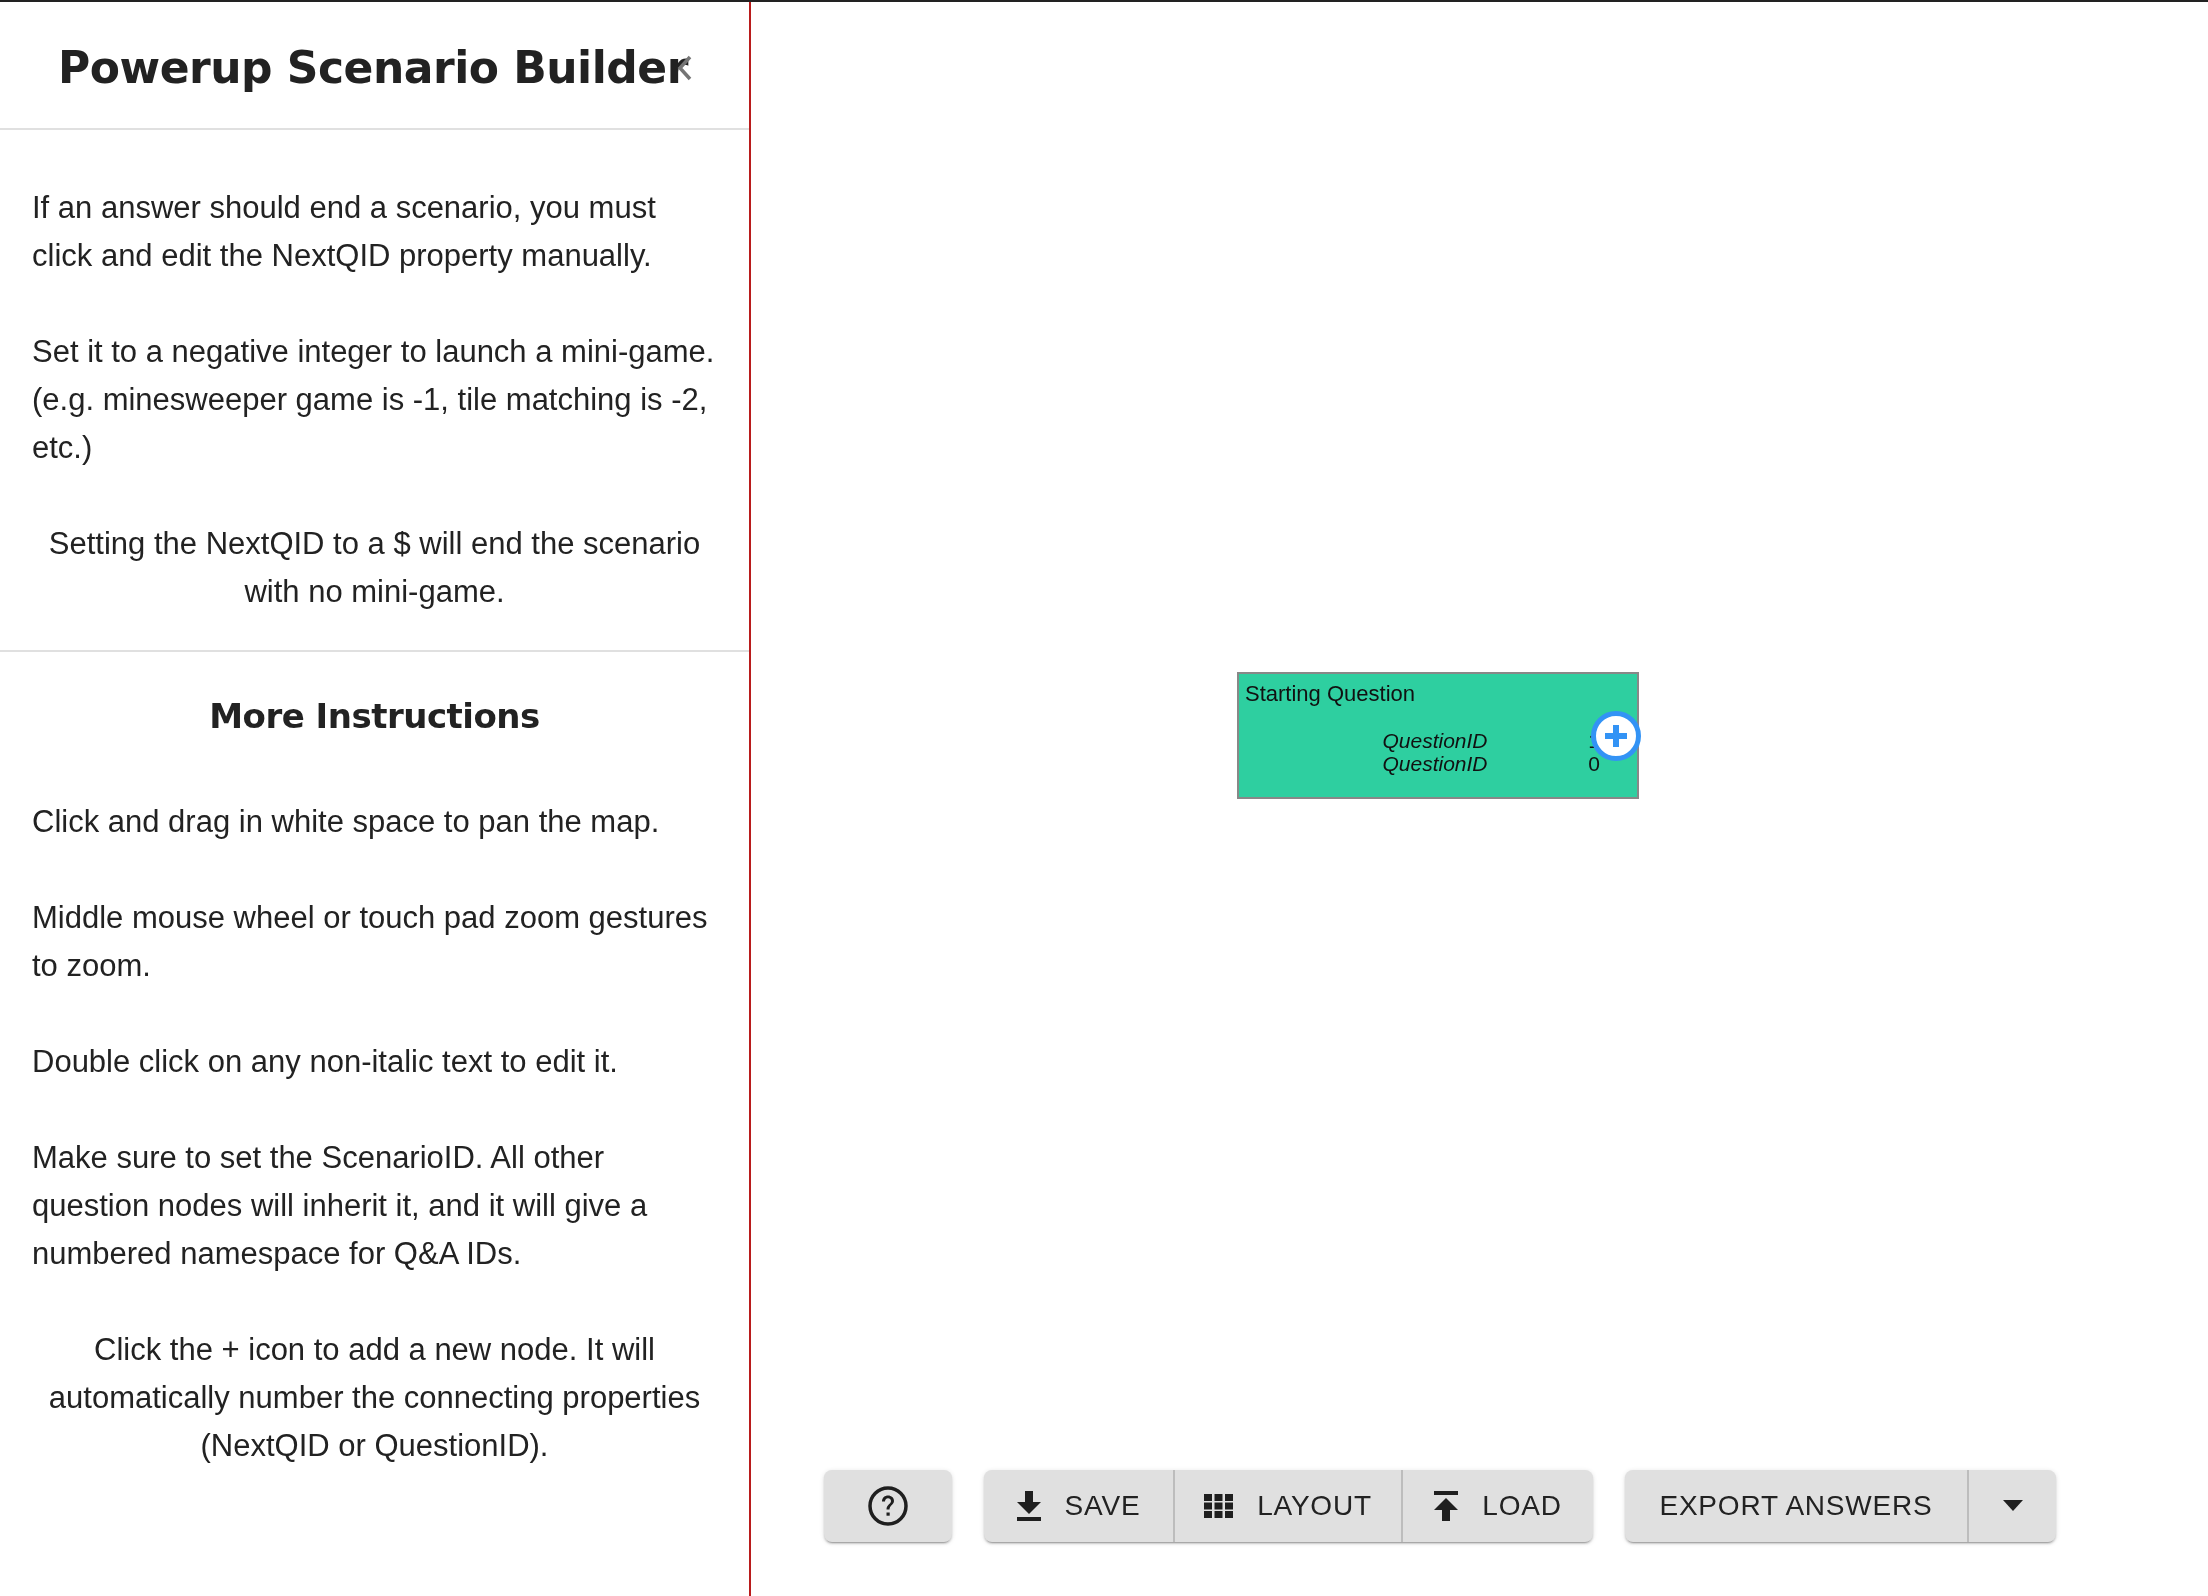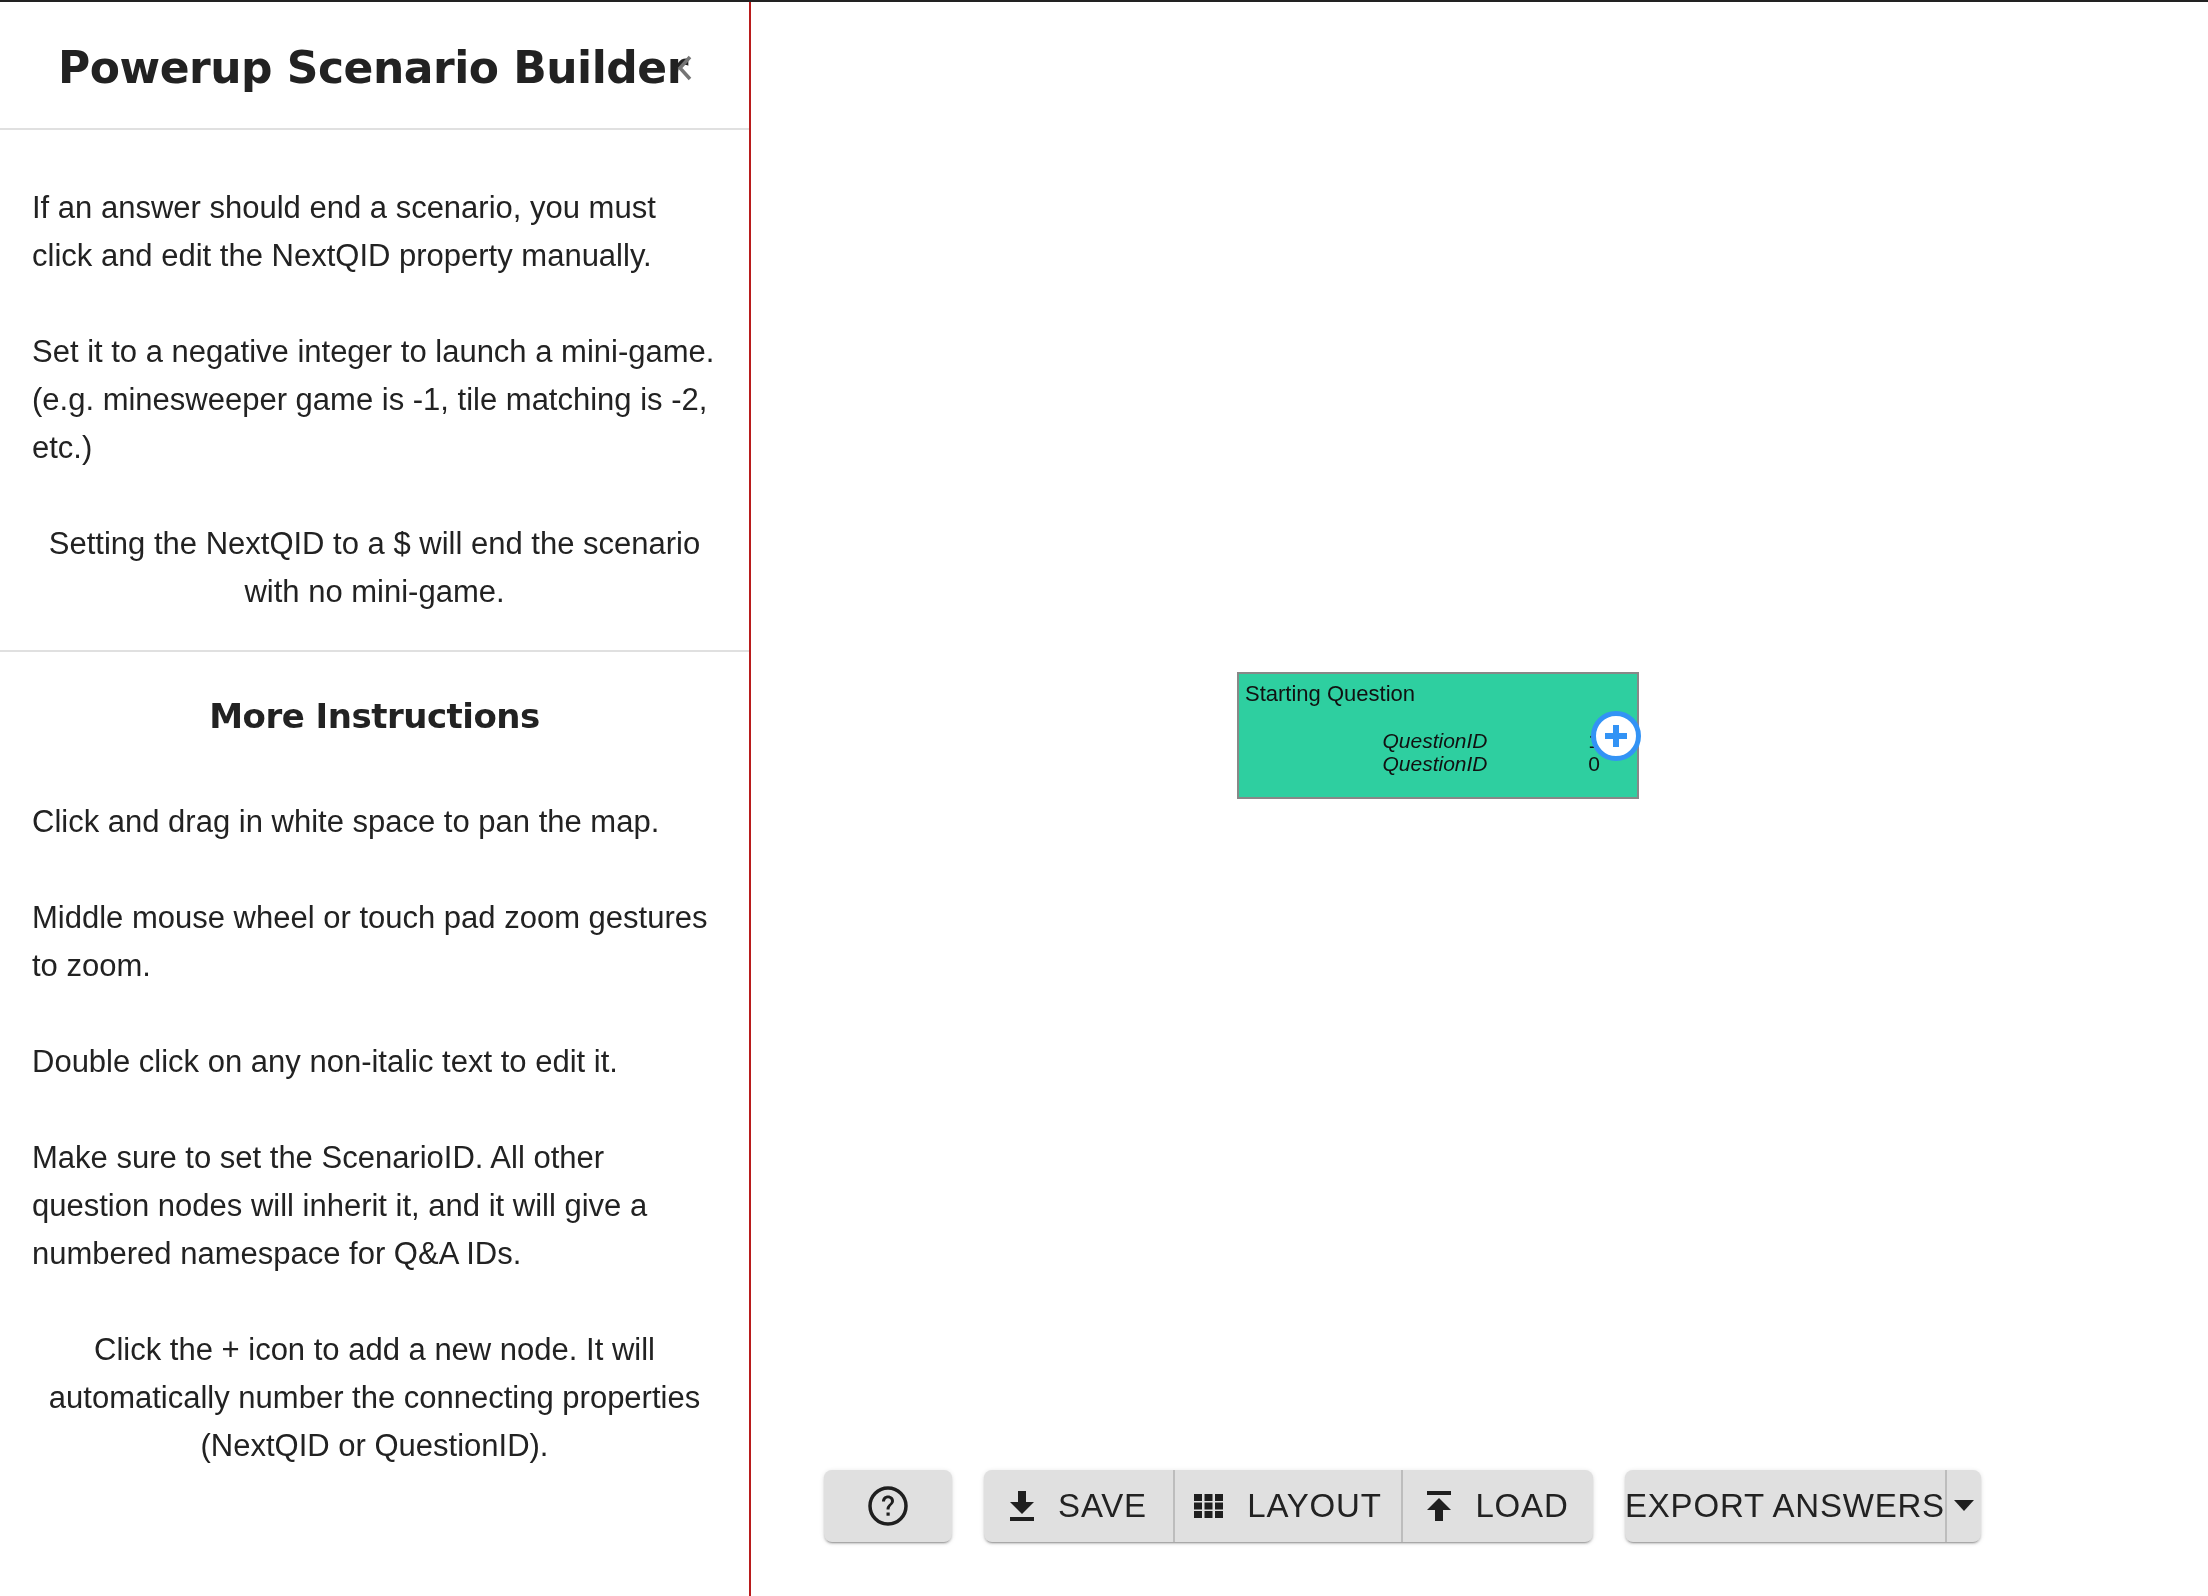--- a/index.html
+++ b/index.html
@@ -98,21 +98,21 @@
     top: 1470px; height: 72px;
     background: #e0e0e0;
     border-radius: 8px;
     box-shadow: 0 3px 1px -2px rgba(0,0,0,0.2), 0 2px 2px 0 rgba(0,0,0,0.14), 0 1px 5px 0 rgba(0,0,0,0.12);
     display: flex; align-items: stretch;
     overflow: hidden;
   }
   .btn-seg {
     display: flex; align-items: center; justify-content: center;
     cursor: pointer;
-    font-size: 33px; letter-spacing: 0.8px;
+    font-size: 28px; letter-spacing: 0.8px;
     color: #222222;
     text-transform: uppercase;
     white-space: nowrap;
   }
   .btn-seg + .btn-seg { border-left: 2px solid #bdbdbd; }
   .btn-seg .ico { display: inline-flex; margin-right: 24px; }
 </style>
 </head>
 <body>
 
@@ -206,21 +206,21 @@
       <svg width="24" height="30" viewBox="0 0 24 30">
         <rect x="0" y="0" width="24" height="4" fill="#1f1f1f"></rect>
         <polygon points="0,19 24,19 12,7" fill="#1f1f1f"></polygon>
         <rect x="8" y="18" width="8" height="12" fill="#1f1f1f"></rect>
       </svg>
     </span>
     <span>LOAD</span>
   </div>
 </div>
 
-<div class="btn" style="left:1625px; width:356px;">
+<div class="btn" style="left:1625px; width:431px;">
   <div class="btn-seg" style="width:342px;">
     <span>EXPORT ANSWERS</span>
   </div>
   <div class="btn-seg" style="width:89px;">
     <svg width="20" height="12" viewBox="0 0 20 12">
       <polygon points="0,0 20,0 10,11" fill="#1f1f1f"></polygon>
     </svg>
   </div>
 </div>
 

